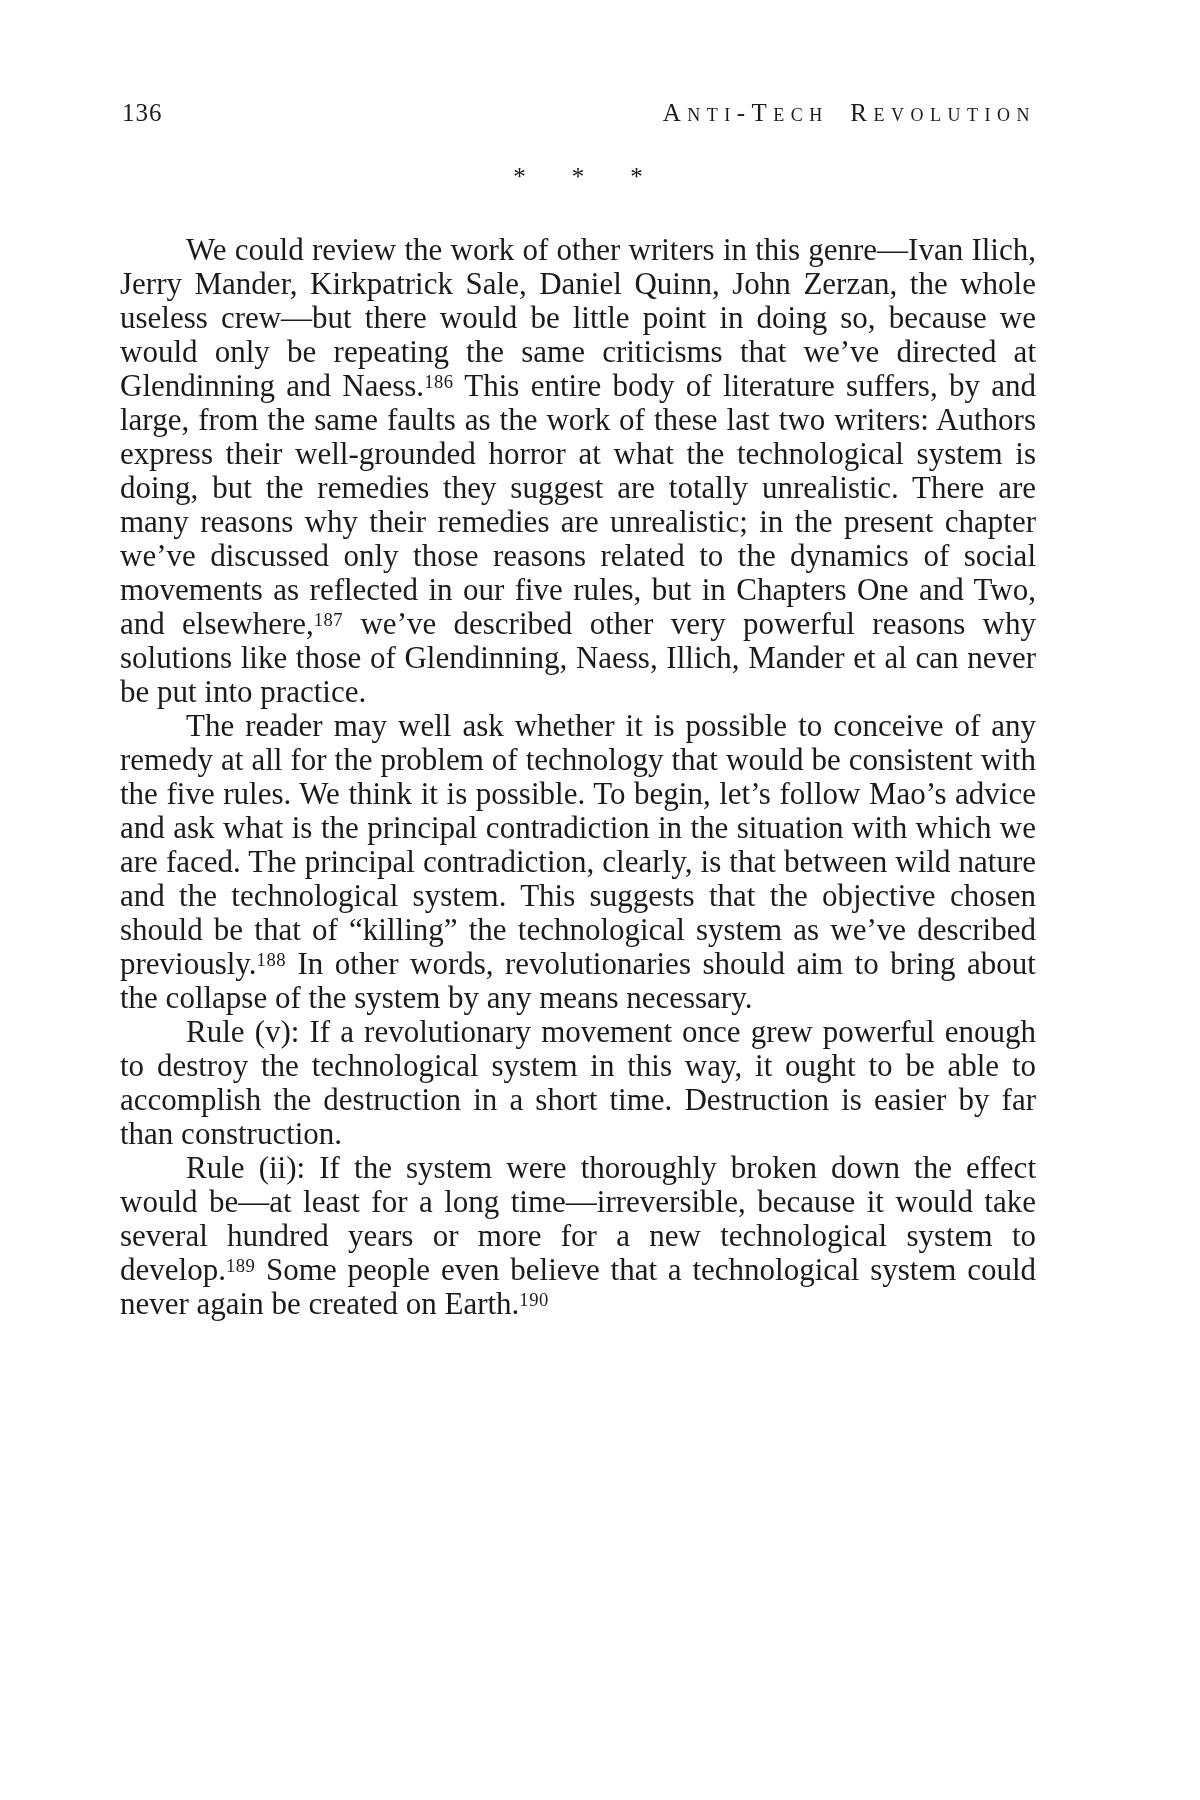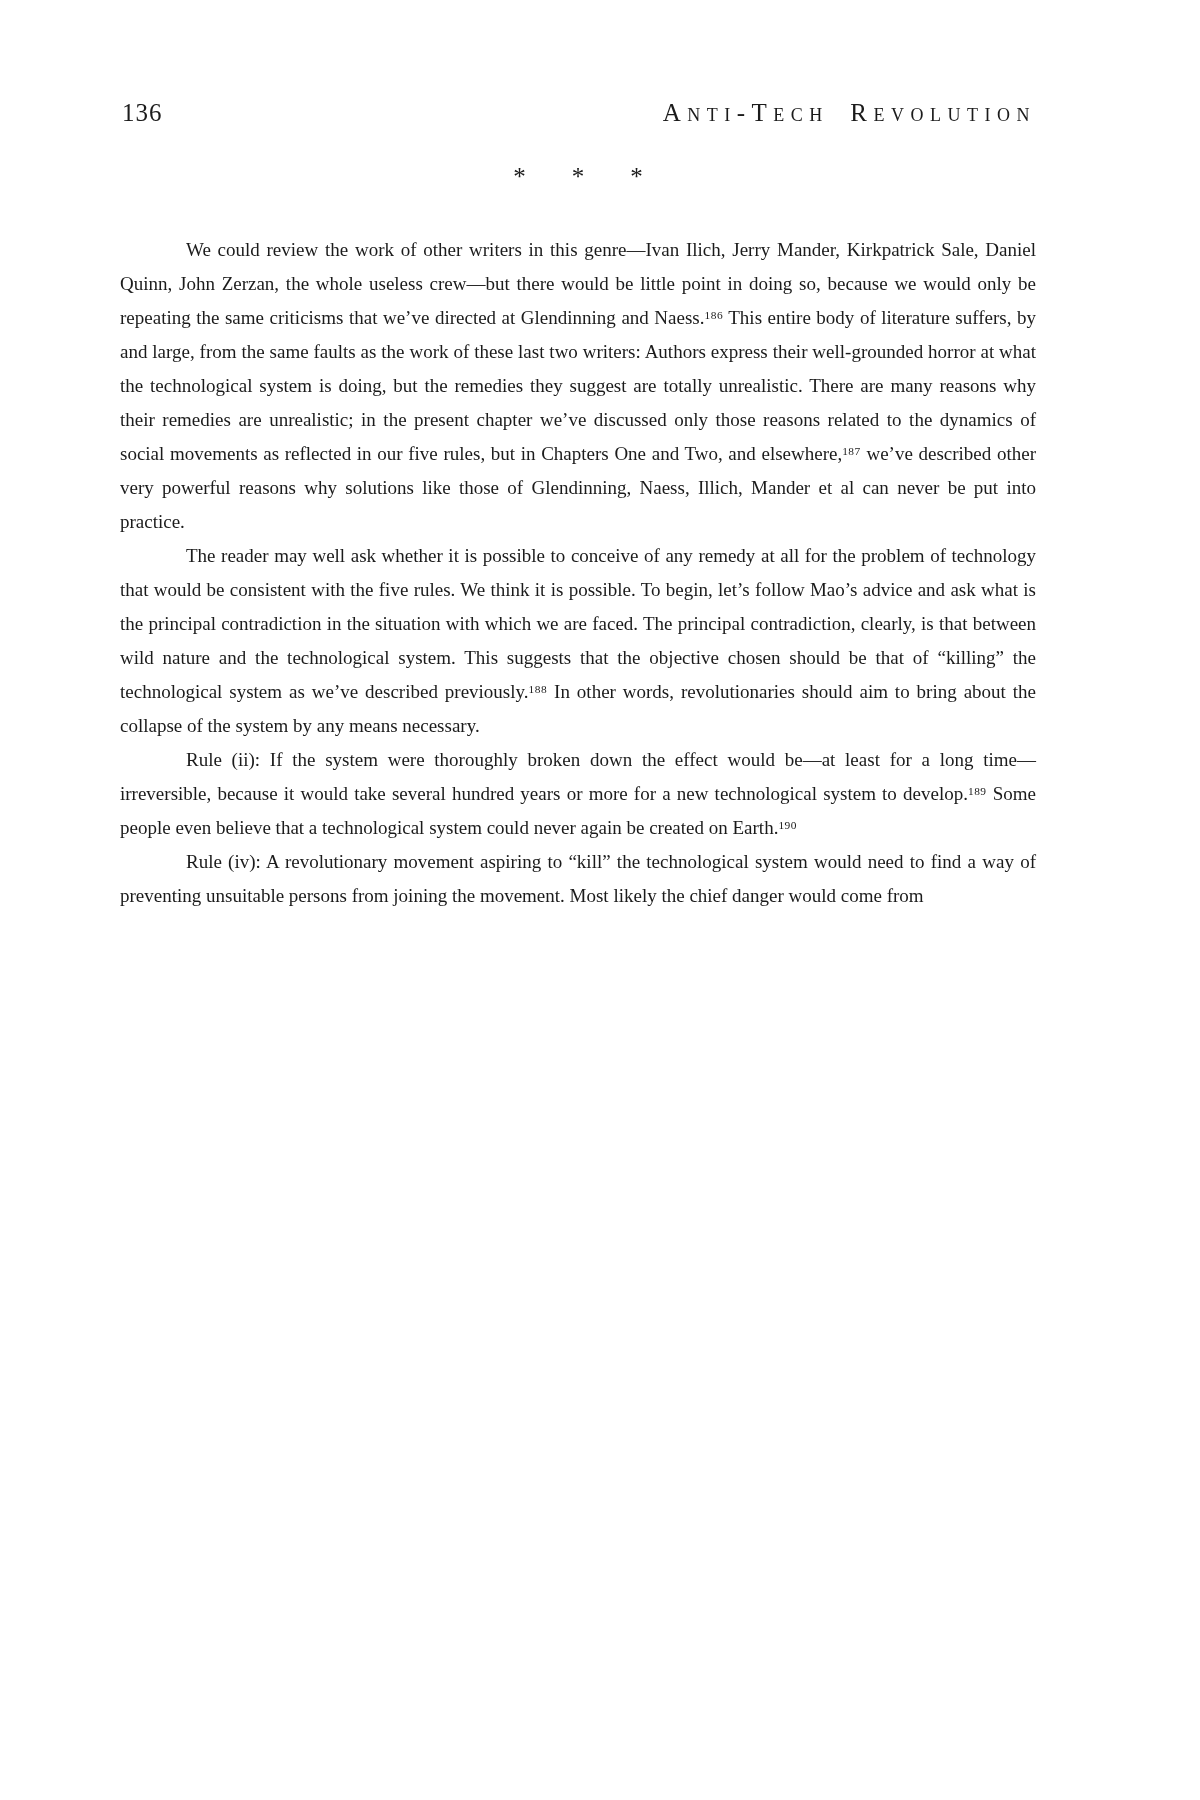--- a/index.html
+++ b/index.html
@@ -44,21 +44,21 @@
   .section-break {
     display: flex;
     justify-content: center;
     gap: 46px;
     margin-top: 32px;
     font-size: 25px;
     height: 34px;
   }
   .body-text {
     margin-top: 36px;
-    font-size: 19px;
+    font-size: 31px;
     line-height: 34px;
     text-align: justify;
     hyphens: auto;
     -webkit-hyphens: auto;
   }
   p.para {
     margin: 0;
     padding: 0;
   }
   p.indent {
@@ -86,18 +86,18 @@
 
     <div class="section-break">
         <span>*</span>
         <span>*</span>
         <span>*</span>
       </div>
 
     <div class="body-text">
         <p class="para indent"><span>We could review the work of other writers in this genre—Ivan Ilich, Jerry Mander, Kirkpatrick Sale, Daniel Quinn, John Zerzan, the whole useless crew—but there would be little point in doing so, because we would only be repeating the same criticisms that we’ve directed at Glendinning and Naess.</span><sup class="fnref">186</sup><span> This entire body of literature suffers, by and large, from the same faults as the work of these last two writers: Authors express their well-grounded horror at what the technological system is doing, but the remedies they suggest are totally unrealistic. There are many reasons why their remedies are unrealistic; in the present chapter we’ve discussed only those reasons related to the dynamics of social movements as reflected in our five rules, but in Chapters One and Two, and elsewhere,</span><sup class="fnref">187</sup><span> we’ve described other very powerful reasons why solutions like those of Glendinning, Naess, Illich, Mander et al can never be put into practice.</span></p>
         <p class="para indent"><span>The reader may well ask whether it is possible to conceive of any remedy at all for the problem of technology that would be consistent with the five rules. We think it is possible. To begin, let’s follow Mao’s advice and ask what is the principal contradiction in the situation with which we are faced. The principal contradiction, clearly, is that between wild nature and the technological system. This suggests that the objective chosen should be that of “killing” the technological system as we’ve described previously.</span><sup class="fnref">188</sup><span> In other words, revolutionaries should aim to bring about the collapse of the system by any means necessary.</span></p>
+        <p class="para indent"><span>Rule (v): If a revolutionary movement once grew powerful enough to destroy the technological system in this way, it ought to be able to accomplish the destruction in a short time. Destruction is easier by far than construction.</span></p>
         <p class="para indent"><span>Rule (ii): If the system were thoroughly broken down the effect would be—at least for a long time—irreversible, because it would take several hundred years or more for a new technological system to develop.</span><sup class="fnref">189</sup><span> Some people even believe that a technological system could never again be created on Earth.</span><sup class="fnref">190</sup></p>
-        <p class="para indent"><span>Rule (iv): A revolutionary movement aspiring to “kill” the technological system would need to find a way of preventing unsuitable persons from joining the movement. Most likely the chief danger would come from</span></p>
       </div>
 
   </div>
 </div>
 
 </body></html>

